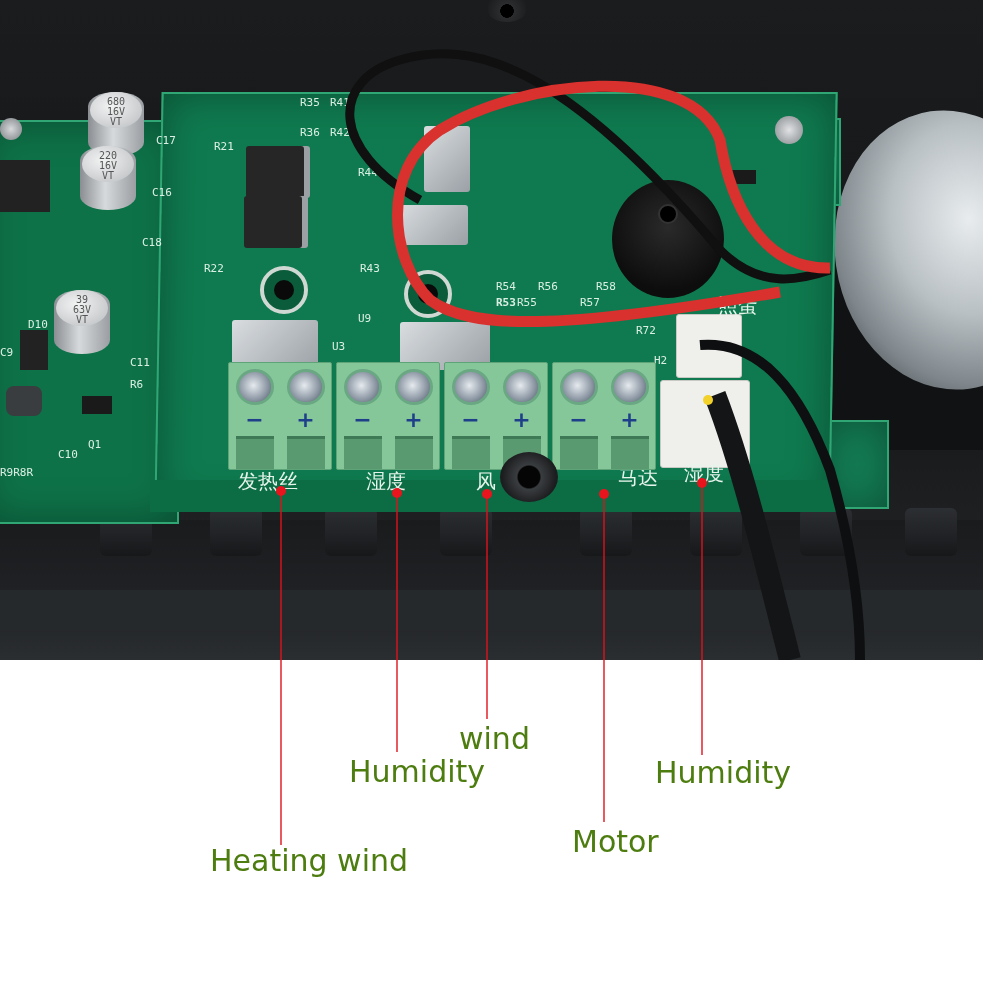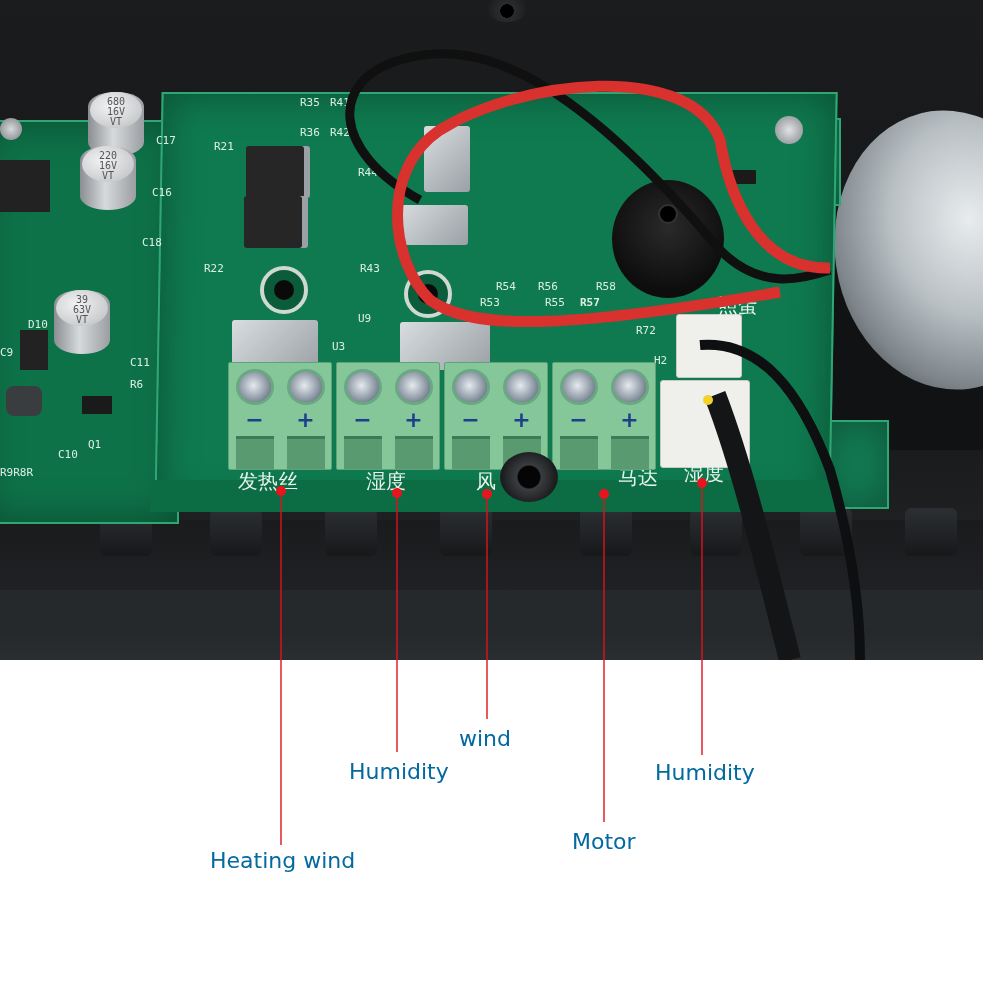--- a/index.html
+++ b/index.html
@@ -50,21 +50,21 @@
            border:3px solid #6aa883; box-sizing:border-box; }
   .polarity { margin-top:4px; color:#1e3f8a; font-size:22px; font-weight:bold; line-height:22px; height:24px; }
   .slot { margin-top:4px; width:38px; height:30px; background:#5a9a70; border-top:3px solid #3f7a56; }
 
   .connector { position:absolute; background:#efefec; border:1px solid #c8c8c4; border-radius:3px; }
 
   .wire-svg { position:absolute; left:0; top:0; width:1001px; height:660px; pointer-events:none; }
 
   
   .ann-svg { position:absolute; left:0; top:0; width:1001px; height:1001px; pointer-events:none; }
-  .label { position:absolute; font-family:"DejaVu Sans", sans-serif; font-size:22px; color:#0369a1; white-space:nowrap; line-height:26px; }
+  .label { position:absolute; font-family:"DejaVu Sans", sans-serif; font-size:30px; color:#4d7c0f; white-space:nowrap; line-height:26px; }
 </style>
 </head>
 <body>
 
 <div class="photo">
   <div class="enclosure-bottom"></div>
   <div class="ledge"></div>
 
   <div class="post" style="left:100px"></div>
   <div class="post" style="left:210px"></div>
@@ -126,25 +126,25 @@
       <div class="silk" style="left: 204px; top: 262px;">R22</div>
       <div class="silk" style="left: 300px; top: 96px;">R35</div>
       <div class="silk" style="left: 300px; top: 126px;">R36</div>
       <div class="silk" style="left: 330px; top: 96px;">R41</div>
       <div class="silk" style="left: 330px; top: 126px;">R42</div>
       <div class="silk" style="left: 358px; top: 166px;">R44</div>
       <div class="silk" style="left: 360px; top: 262px;">R43</div>
       <div class="silk" style="left: 332px; top: 340px;">U3</div>
       <div class="silk" style="left: 358px; top: 312px;">U9</div>
       <div class="silk" style="left: 496px; top: 280px;">R54</div>
-      <div class="silk" style="left: 480px; top: 296px;">R53</div>
+      <div class="silk" style="left: 496px; top: 296px; font-weight: bold;">R53</div>
       <div class="silk" style="left: 538px; top: 280px;">R56</div>
-      <div class="silk" style="left: 538px; top: 296px; padding-left: 7px;">R55</div>
+      <div class="silk" style="left: 510px; top: 296px; padding-left: 7px;">R55</div>
       <div class="silk" style="left: 596px; top: 280px;">R58</div>
-      <div class="silk" style="left: 580px; top: 296px; font-weight: bold;">R57</div>
+      <div class="silk" style="left: 580px; top: 296px;">R57</div>
       <div class="silk" style="left: 636px; top: 324px;">R72</div>
       <div class="silk" style="left: 654px; top: 354px;">H2</div>
       <div class="silk" style="left: 156px; top: 134px;">C17</div>
       <div class="silk" style="left: 152px; top: 186px;">C16</div>
       <div class="silk" style="left: 142px; top: 236px;">C18</div>
       <div class="silk" style="left: 130px; top: 356px;">C11</div>
       <div class="silk" style="left: 130px; top: 378px;">R6</div>
       <div class="silk" style="left: 88px; top: 438px;">Q1</div>
       <div class="silk" style="left: 58px; top: 448px;">C10</div>
       <div class="silk" style="left: 0px; top: 466px;">R9R8R</div>

